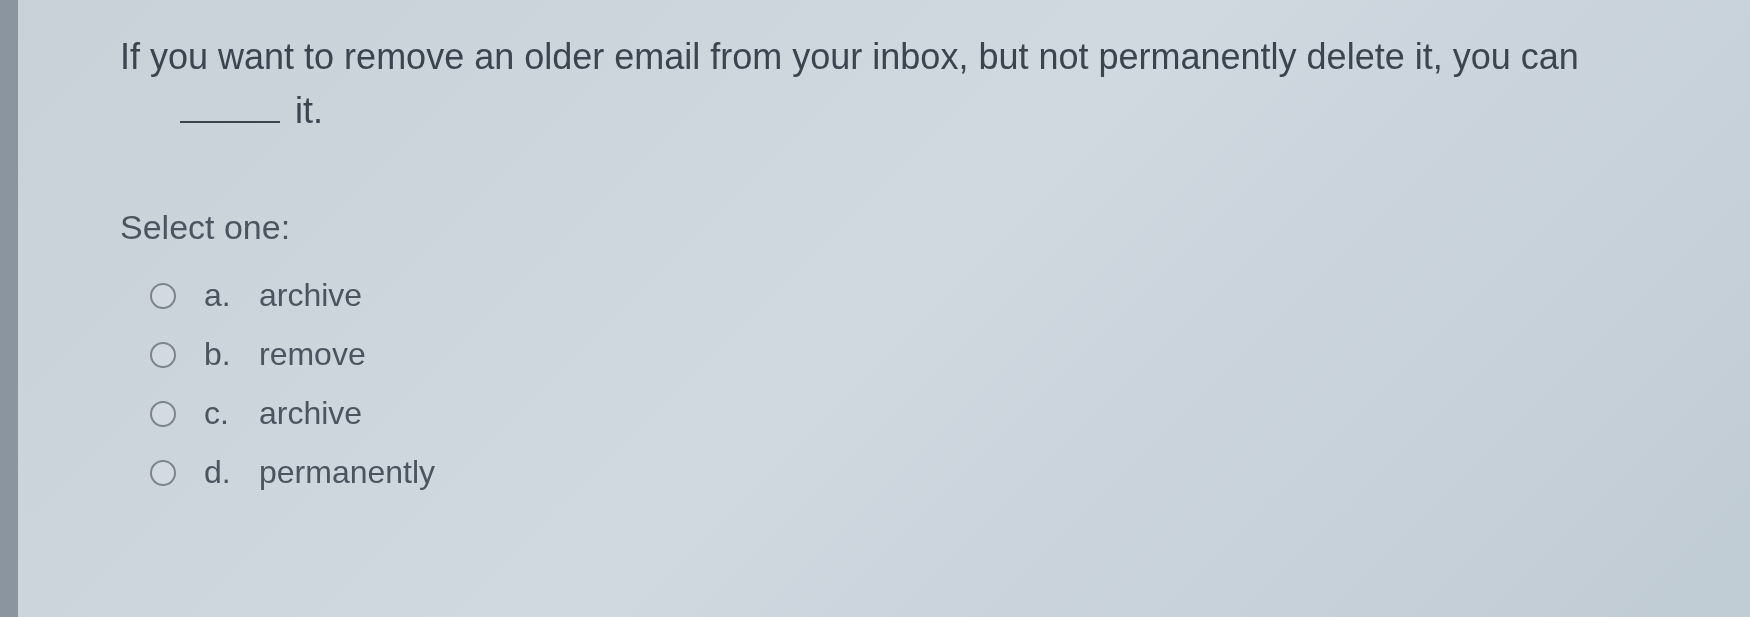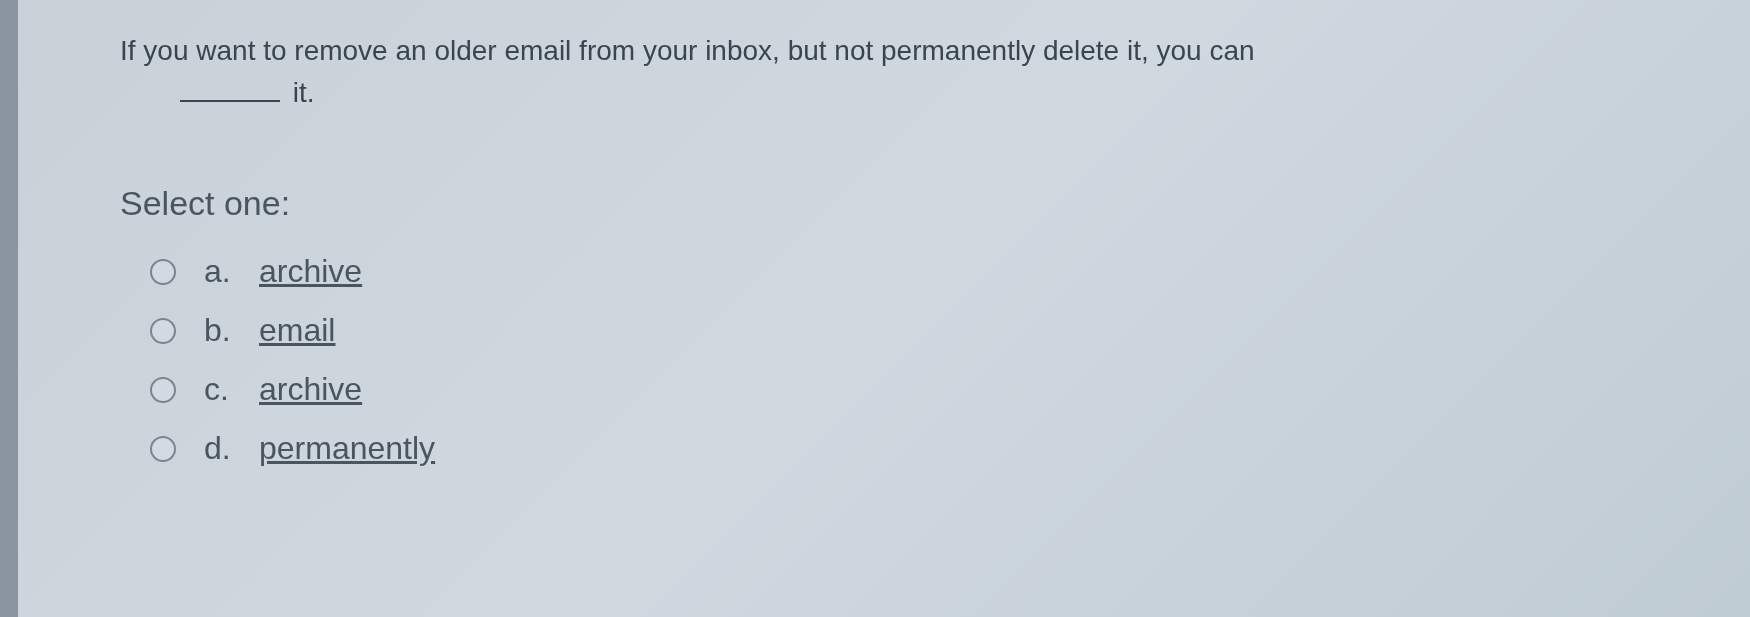--- a/index.html
+++ b/index.html
@@ -12,21 +12,21 @@
       height: 617px;
       background: linear-gradient(135deg, #c8d0d8 0%, #d0d8e0 50%, #c0ccd4 100%);
       font-family: Arial, Helvetica, sans-serif;
       position: relative;
       overflow: hidden;
     }
     .container {
       padding: 30px 120px 30px 120px;
     }
     .question-text {
-      font-size: 28px;
+      font-size: 36px;
       color: #3a4550;
       line-height: 1.5;
       margin-bottom: 70px;
     }
     .blank-line {
       display: inline-block;
       border-bottom: 2px solid #3a4550;
       width: 100px;
       margin: 0 5px 0 60px;
       vertical-align: baseline;
@@ -57,21 +57,20 @@
     }
     .option-letter {
       font-size: 32px;
       color: #4a5560;
       width: 55px;
       flex-shrink: 0;
     }
     .option-text {
       font-size: 32px;
       color: #4a5560;
-      text-decoration: underline;
     }
     .left-edge {
       position: absolute;
       left: 0;
       top: 0;
       width: 18px;
       height: 100%;
       background: #8a95a0;
     }
   </style>
@@ -90,21 +89,21 @@
 
   <div class="options">
     <div class="option-row">
       <div class="radio-circle"></div>
       <span class="option-letter">a.</span>
       <span class="option-text">archive</span>
     </div>
     <div class="option-row">
       <div class="radio-circle"></div>
       <span class="option-letter">b.</span>
-      <span class="option-text">email</span>
+      <span class="option-text">remove</span>
     </div>
     <div class="option-row">
       <div class="radio-circle"></div>
       <span class="option-letter">c.</span>
       <span class="option-text">archive</span>
     </div>
     <div class="option-row">
       <div class="radio-circle"></div>
       <span class="option-letter">d.</span>
       <span class="option-text">permanently</span>

